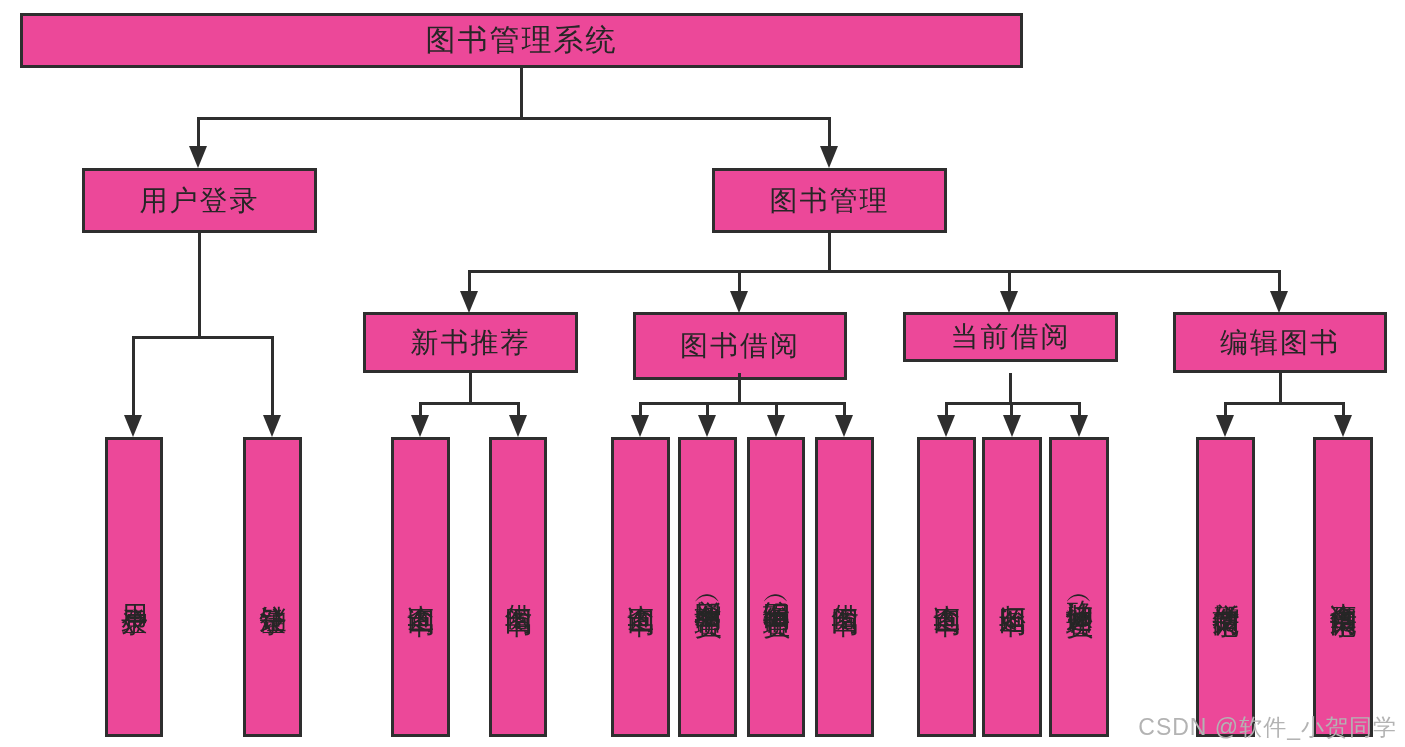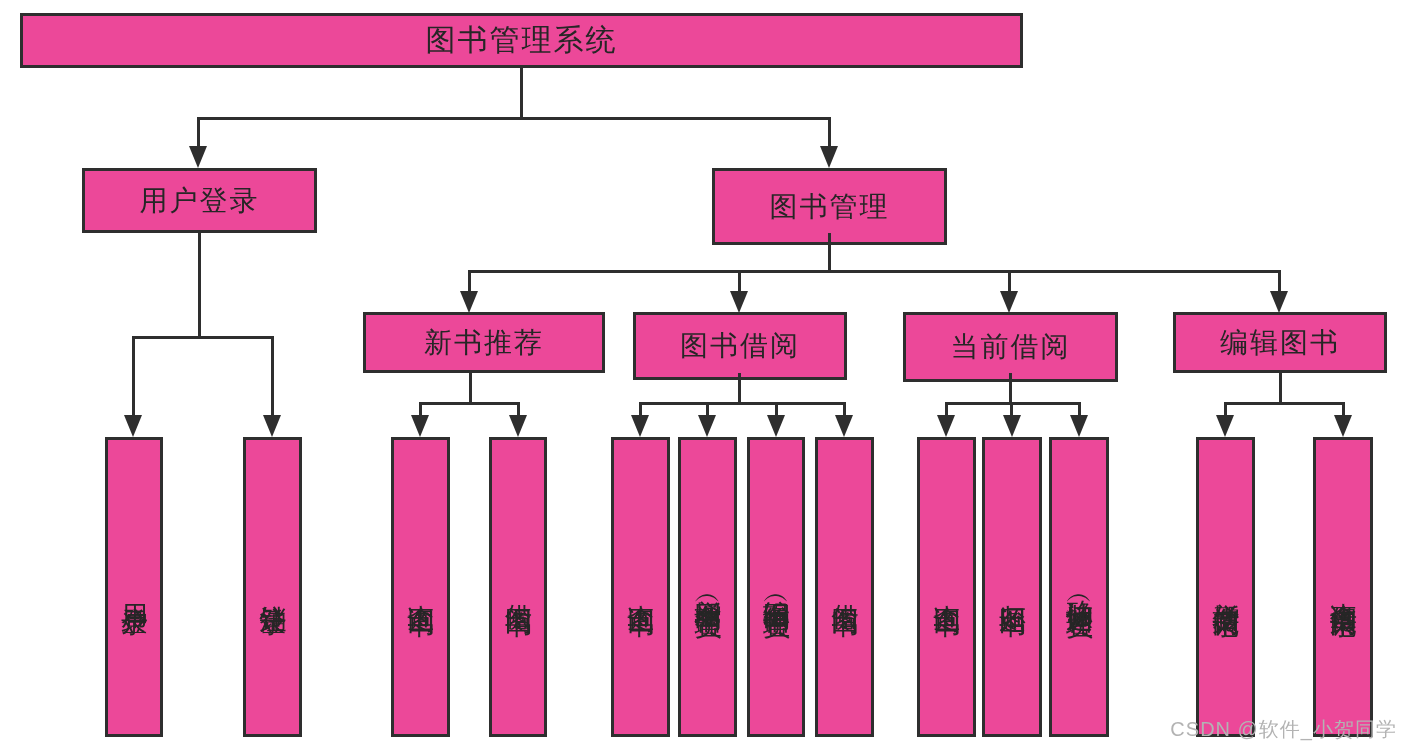--- a/index.html
+++ b/index.html
@@ -49,21 +49,21 @@
     position:absolute;
     width:0;height:0;
     border-left:9px solid transparent;
     border-right:9px solid transparent;
     border-top:22px solid var(--line);
   }
   .watermark{
     position:absolute;
     right:8px;
     bottom:4px;
-    font-size:20px;
+    font-size:23px;
     letter-spacing:1px;
     color:var(--watermark);
     white-space:nowrap;
     text-align:center;
   }
 </style>
 </head>
 <body>
 
 <div class="stage">
@@ -75,21 +75,21 @@
   <div class="line" style="left:520px;top:68px;width:3px;height:50px"></div>
   <div class="line" style="left:197px;top:117px;width:634px;height:3px"></div>
   <div class="line" style="left:197px;top:117px;width:3px;height:33px"></div>
   <div class="line" style="left:828px;top:117px;width:3px;height:33px"></div>
   <div class="arrow" style="left:189px;top:146px"></div>
   <div class="arrow" style="left:820px;top:146px"></div>
 
   <div class="box" style="left:82px;top:168px;width:235px;height:65px">
     <span class="lbl">用户登录</span>
   </div>
-  <div class="box" style="left:712px;top:168px;width:235px;height:77px">
+  <div class="box" style="left:712px;top:168px;width:235px;height:65px">
     <span class="lbl">图书管理</span>
   </div>
 
   <div class="line" style="left:198px;top:233px;width:3px;height:104px"></div>
   <div class="line" style="left:132px;top:336px;width:142px;height:3px"></div>
   <div class="line" style="left:132px;top:336px;width:3px;height:81px"></div>
   <div class="line" style="left:271px;top:336px;width:3px;height:81px"></div>
   <div class="arrow" style="left:124px;top:415px"></div>
   <div class="arrow" style="left:263px;top:415px"></div>
 
@@ -97,27 +97,27 @@
   <div class="line" style="left:468px;top:270px;width:813px;height:3px"></div>
   <div class="line" style="left:468px;top:270px;width:3px;height:23px"></div>
   <div class="line" style="left:738px;top:270px;width:3px;height:23px"></div>
   <div class="line" style="left:1008px;top:270px;width:3px;height:23px"></div>
   <div class="line" style="left:1278px;top:270px;width:3px;height:23px"></div>
   <div class="arrow" style="left:460px;top:291px"></div>
   <div class="arrow" style="left:730px;top:291px"></div>
   <div class="arrow" style="left:1000px;top:291px"></div>
   <div class="arrow" style="left:1270px;top:291px"></div>
 
-  <div class="box" style="left:363px;top:312px;width:242px;height:61px">
+  <div class="box" style="left:363px;top:312px;width:215px;height:61px">
     <span class="lbl">新书推荐</span>
   </div>
   <div class="box" style="left:633px;top:312px;width:214px;height:68px">
     <span class="lbl">图书借阅</span>
   </div>
-  <div class="box" style="left:903px;top:312px;width:215px;height:70px">
+  <div class="box" style="left:903px;top:312px;width:215px;height:50px">
     <span class="lbl">当前借阅</span>
   </div>
   <div class="box" style="left:1173px;top:312px;width:214px;height:61px">
     <span class="lbl">编辑图书</span>
   </div>
 
   <div class="line" style="left:469px;top:373px;width:3px;height:30px"></div>
   <div class="line" style="left:419px;top:402px;width:101px;height:3px"></div>
   <div class="line" style="left:419px;top:402px;width:3px;height:15px"></div>
   <div class="line" style="left:517px;top:402px;width:3px;height:15px"></div>

